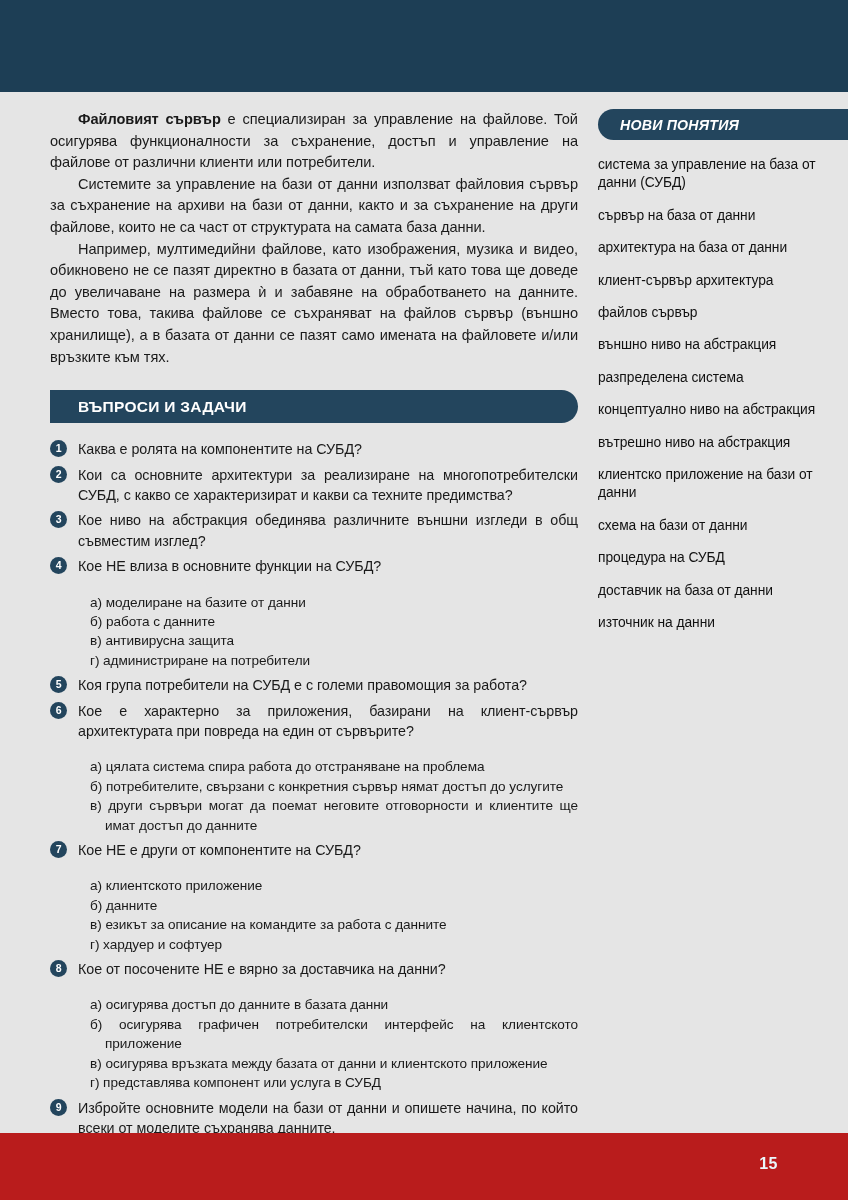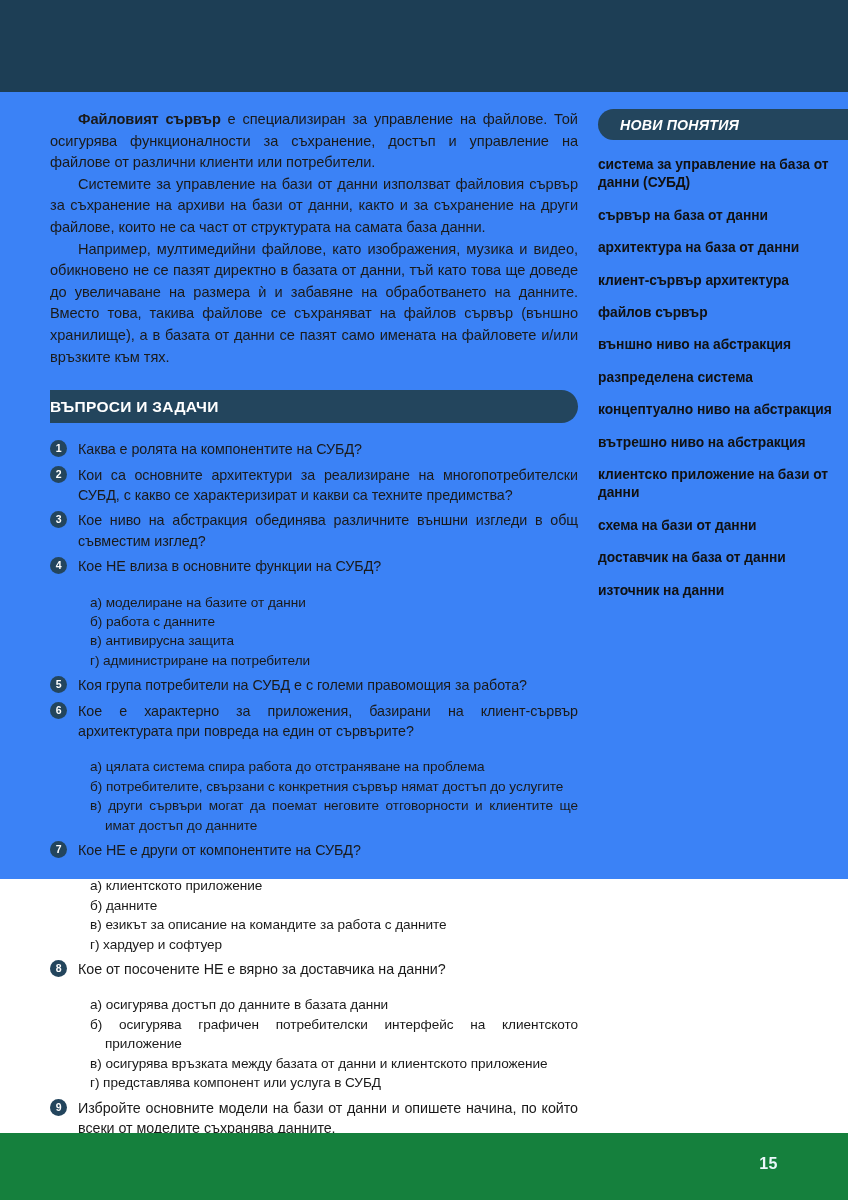--- a/index.html
+++ b/index.html
@@ -26,22 +26,22 @@
     height: 92px;
     background: #1d3e55;
   }
 
   
   .page-body {
     position: absolute;
     left: 0;
     top: 92px;
     width: 848px;
-    height: 787px;
-    background: #3b82f6;
+    height: 1041px;
+    background: #e5e5e5;
   }
 
   
   .main-col {
     position: absolute;
     left: 50px;
     top: 17px;
     width: 528px;
   }
 
@@ -58,20 +58,21 @@
   .intro b { font-weight: bold; }
 
   
   .ribbon {
     margin-top: 22px;
     height: 33px;
     background: #23455d;
     border-radius: 0 17px 17px 0;
     display: flex;
     align-items: center;
+    padding-left: 28px;
     box-sizing: border-box;
   }
   .ribbon-title {
     color: #ffffff;
     font-size: 15.5px;
     font-weight: bold;
     letter-spacing: 0.3px;
   }
 
   
@@ -148,34 +149,34 @@
     font-style: italic;
   }
   .terms {
     margin-top: 16px;
     padding-left: 8px;
     padding-right: 14px;
   }
   .term {
     font-size: 13.8px;
     line-height: 18.4px;
-    font-weight: bold;
+    font-weight: normal;
     color: #111111;
     margin-bottom: 14px;
     letter-spacing: -0.05px;
   }
 
   
   .footer {
     position: absolute;
     left: 0;
     top: 1133px;
     width: 848px;
     height: 67px;
-    background: #15803d;
+    background: #b91c1c;
   }
   .page-number {
     position: absolute;
     right: 70px;
     top: 22px;
     color: #eaf7fb;
     font-size: 16px;
     font-weight: bold;
     letter-spacing: 0.5px;
   }
@@ -286,20 +287,21 @@
       <div class="term">сървър на база от данни</div>
       <div class="term">архитектура на база от данни</div>
       <div class="term">клиент-сървър архитектура</div>
       <div class="term">файлов сървър</div>
       <div class="term">външно ниво на абстракция</div>
       <div class="term">разпределена система</div>
       <div class="term">концептуално ниво на абстракция</div>
       <div class="term">вътрешно ниво на абстракция</div>
       <div class="term">клиентско приложение на бази от данни</div>
       <div class="term">схема на бази от данни</div>
+      <div class="term">процедура на СУБД</div>
       <div class="term">доставчик на база от данни</div>
       <div class="term">източник на данни</div>
     </div>
   </div>
 
 </div>
 
 <div class="footer">
   <span class="page-number">15</span>
 </div>

